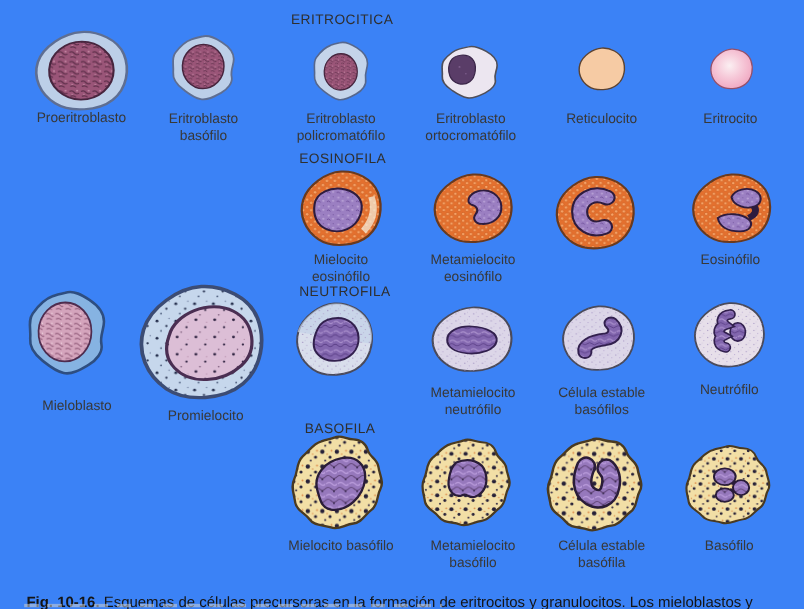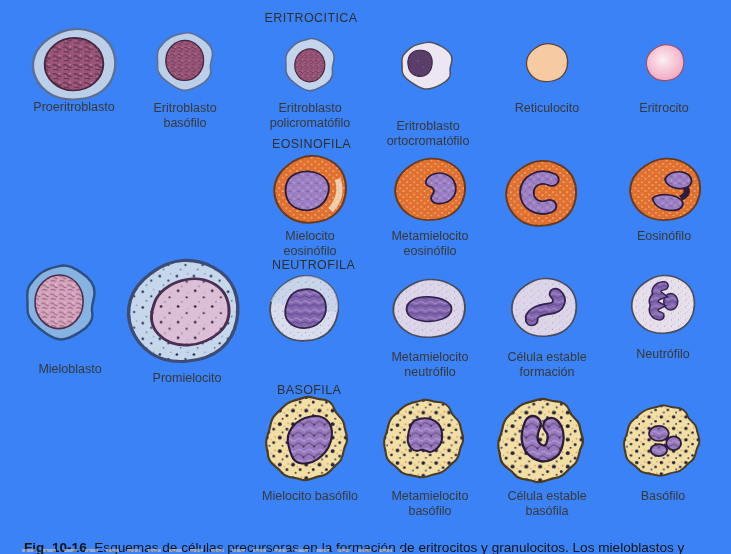--- a/index.html
+++ b/index.html
@@ -136,21 +136,21 @@
   </figure>
   <figure class="unit" style="left:644px;top:43px;width:42px;height:40px">
     <svg viewBox="0 0 100 100" preserveAspectRatio="none">
       <use href="#blobRound" fill="url(#rbcGrad)" stroke="#94506A" stroke-width="2.8"></use>
     </svg>
   </figure>
 
   <div class="cl" style="left:135px;top:101px;width:100px">Eritroblasto basófilo</div>
   <div class="cl" style="left:14px;top:100px;width:120px">Proeritroblasto</div>
   <div class="cl" style="left:254px;top:101px;width:112px">Eritroblasto policromatófilo</div>
-  <div class="cl" style="left:372px;top:119px;width:112px">Eritroblasto ortocromatófilo</div>
+  <div class="cl" style="left:372px;top:101px;width:112px">Eritroblasto ortocromatófilo</div>
   <div class="cl" style="left:497px;top:101px;width:100px">Reticulocito</div>
   <div class="cl" style="left:614px;top:101px;width:100px">Eritrocito</div>
 
   <figure class="unit" style="left:270px;top:153px;width:80px;height:74px">
     <svg viewBox="0 0 100 100" preserveAspectRatio="none">
       <use href="#blobRound" fill="url(#orangeGran)" stroke="#6A3A1E" stroke-width="2.6"></use>
       <path d="M88 34C94 50 90 68 78 80L73 74C83 62 85 48 81 36Z" fill="#F4E9D6" opacity="0.75"></path>
       <path d="M20 44C22 30 38 22 55 26C70 30 77 42 72 57C67 73 50 82 34 75C22 70 18 57 20 44Z" fill="url(#purpTex)" stroke="#2E1C3E" stroke-width="2.4"></path>
     </svg>
   </figure>
@@ -221,21 +221,21 @@
       <use href="#blobRound" fill="url(#lavDots)" stroke="none"></use>
       <ellipse cx="61" cy="45" rx="10" ry="13" fill="url(#nPurpTex)" stroke="#32204E" stroke-width="2.2"></ellipse>
       <path d="M51 20C41 21 38 30 44 35C36 38 34 47 41 51C34 55 36 65 45 67" fill="none" stroke="#32204E" stroke-width="15" stroke-linecap="round"></path>
       <path d="M51 20C41 21 38 30 44 35C36 38 34 47 41 51C34 55 36 65 45 67" fill="none" stroke="url(#nPurpTex)" stroke-width="10.5" stroke-linecap="round"></path>
     </svg>
   </figure>
 
   <div class="cl" style="left:20px;top:362px;width:100px">Mieloblasto</div>
   <div class="cl" style="left:137px;top:371px;width:100px">Promielocito</div>
   <div class="cl" style="left:374px;top:350px;width:112px">Metamielocito neutrófilo</div>
-  <div class="cl" style="left:491px;top:350px;width:112px">Célula estable formación</div>
+  <div class="cl" style="left:491px;top:350px;width:112px">Célula estable basófilos</div>
   <div class="cl" style="left:613px;top:347px;width:100px">Neutrófilo</div>
 
   <figure class="unit" style="left:264px;top:394px;width:88px;height:90px">
     <svg viewBox="0 0 100 100" preserveAspectRatio="none">
       <use href="#blobWavy" fill="url(#tanSpots)" stroke="#4A3A20" stroke-width="2.4"></use>
       <path d="M28 58C23 42 36 28 53 25C68 22 79 32 77 47C75 64 59 79 42 77C32 75 31 68 28 58Z" fill="url(#bPurpTex)" stroke="#2A1C38" stroke-width="2.4"></path>
     </svg>
   </figure>
   <figure class="unit" style="left:382px;top:397px;width:86px;height:84px">
     <svg viewBox="0 0 100 100" preserveAspectRatio="none">

